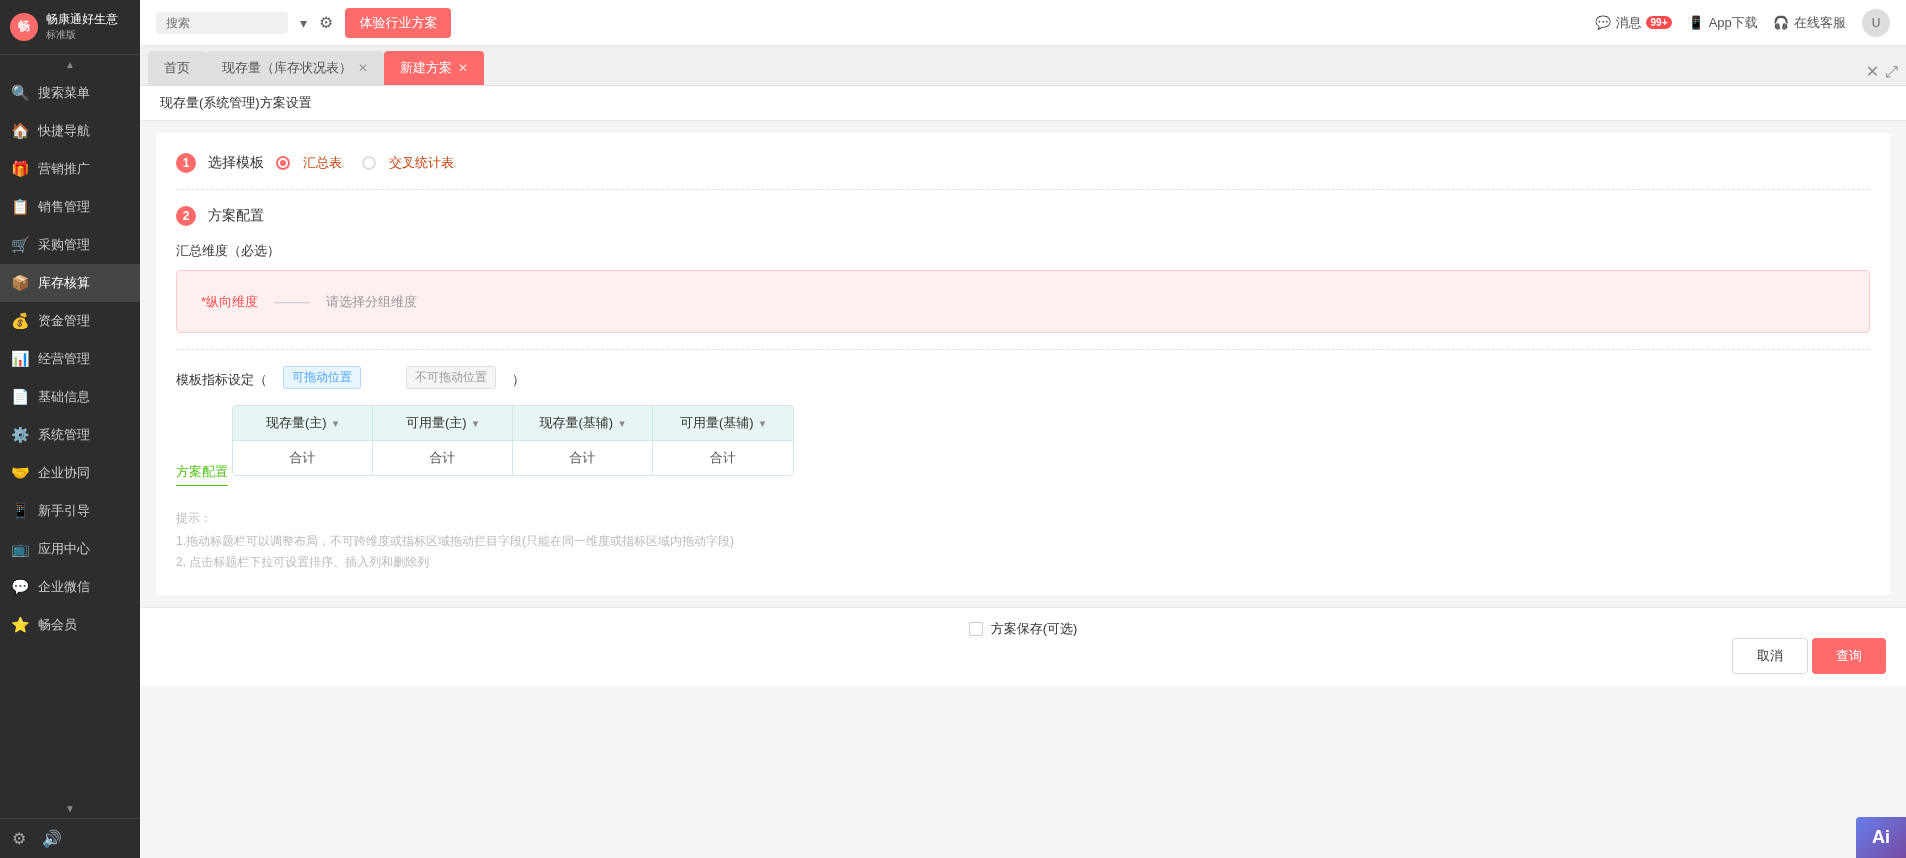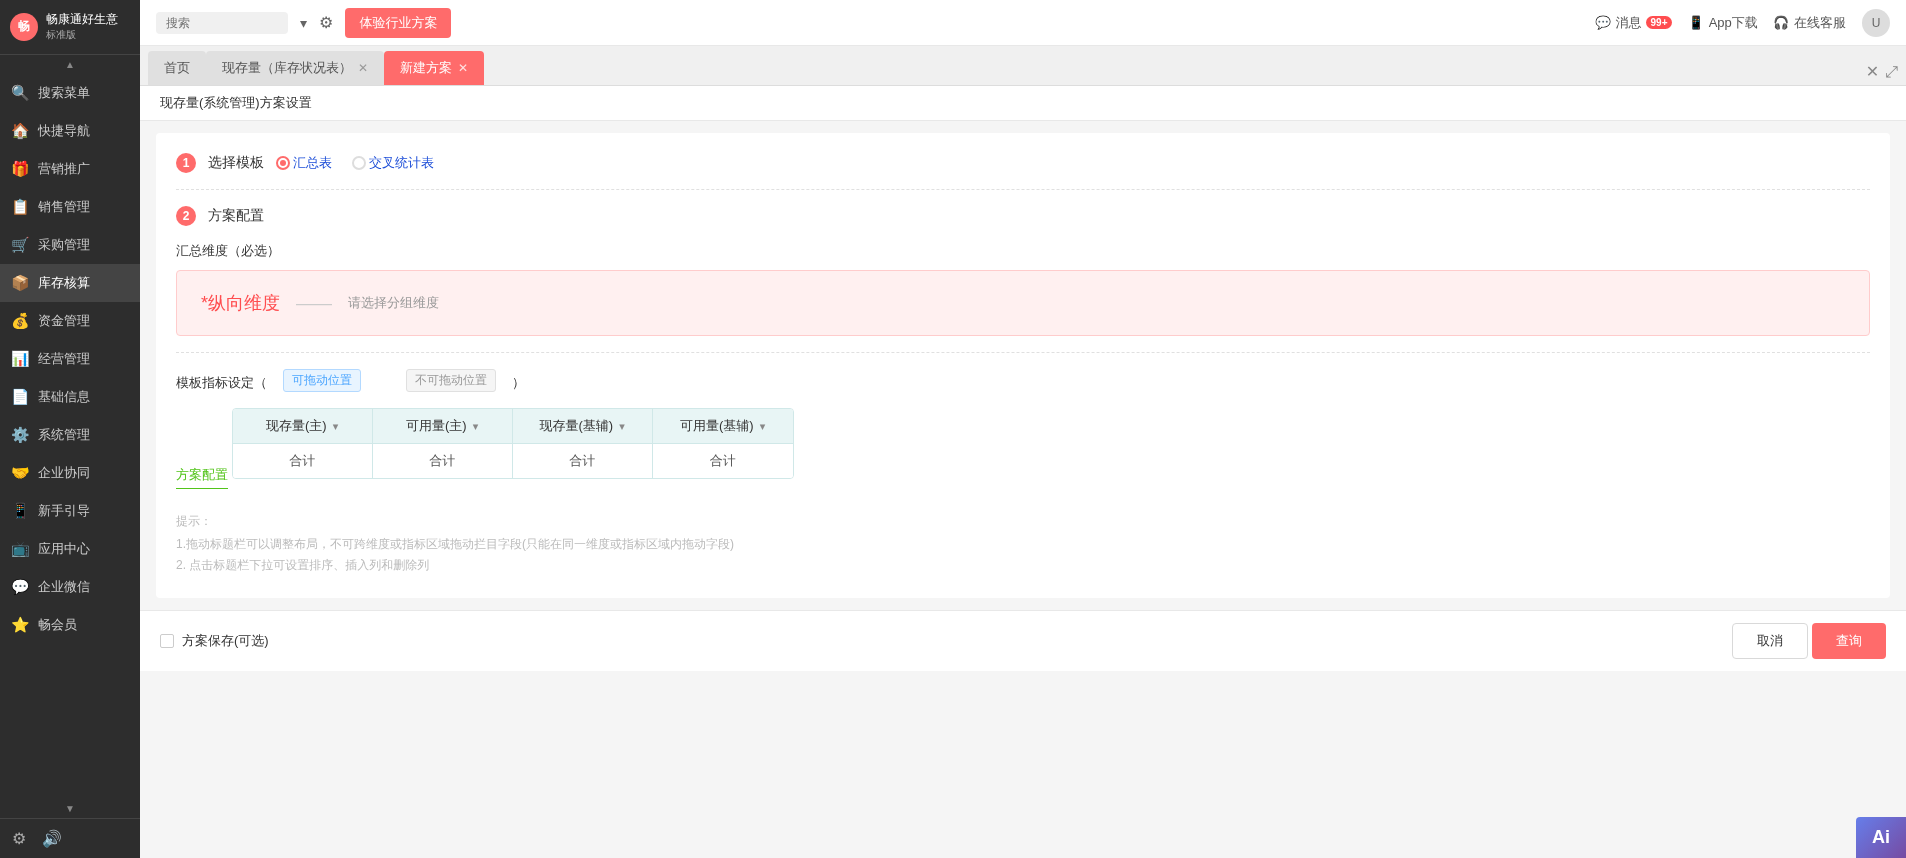--- a/index.html
+++ b/index.html
@@ -136,21 +136,21 @@
     .step-row { display: flex; align-items: center; gap: 12px; margin-bottom: 16px; }
     .step-badge {
       width: 20px; height: 20px; border-radius: 50%;
       background: #ff6b6b; color: white;
       display: flex; align-items: center; justify-content: center;
       font-size: 12px; font-weight: bold; flex-shrink: 0;
     }
     .step-title { font-size: 14px; color: #333; font-weight: 500; }
 
     .radio-group { display: flex; align-items: center; gap: 20px; }
-    .radio-item { display: flex; align-items: center; gap: 3px; cursor: pointer; font-size: 13px; color: #1d4ed8; }
+    .radio-item { display: flex; align-items: center; gap: 13px; cursor: pointer; font-size: 13px; color: #c2410c; }
     .radio-circle {
       width: 14px; height: 14px; border-radius: 50%;
       border: 2px solid #ddd;
       display: flex; align-items: center; justify-content: center;
     }
     .radio-circle.checked { border-color: #ff6b6b; }
     .radio-circle.checked::after {
       content: ''; width: 6px; height: 6px; border-radius: 50%; background: #ff6b6b;
     }
 
@@ -159,21 +159,21 @@
     .section-label { font-size: 13px; color: #333; margin-bottom: 10px; }
 
     .dimension-box {
       background: #fff0f0;
       border: 1px solid #ffcccc;
       border-radius: 4px;
       padding: 20px 24px;
       margin-bottom: 16px;
       display: flex; align-items: center; gap: 16px;
     }
-    .dim-label { color: #ff4d4f; font-size: 18px; }
+    .dim-label { color: #ff4d4f; font-size: 13px; }
     .dim-arrow { color: #ccc; font-size: 18px; }
     .dim-placeholder { color: #999; font-size: 13px; }
 
     .indicator-setting { display: flex; align-items: flex-end; gap: 16px; margin-bottom: 16px; font-size: 13px; color: #333; }
     .drag-tag {
       background: #e8f4ff; color: #4da6ff; border: 1px solid #b3d9ff;
       border-radius: 3px; padding: 2px 8px; font-size: 12px;
     }
     .no-drag-tag {
       background: #f5f5f5; color: #999; border: 1px solid #e0e0e0;
@@ -208,20 +208,21 @@
     .tips-section { margin-top: 16px; }
     .tips-title { color: #bbb; font-size: 12px; margin-bottom: 6px; }
     .tip-item { color: #bbb; font-size: 12px; margin-bottom: 4px; }
 
     .bottom-bar {
       background: #fff;
       border-top: 1px solid #e8e8e8;
       padding: 12px 20px;
       display: flex;
       align-items: center;
+      flex-direction: column;
     }
     .save-option { display: flex; align-items: center; gap: 8px; font-size: 13px; color: #333; cursor: pointer; }
     .checkbox-box {
       width: 14px; height: 14px; border: 1px solid #ccc; border-radius: 2px;
     }
     .bottom-actions { margin-left: auto; display: flex; gap: 4px; }
     .btn-cancel {
       padding: 8px 24px; border: 1px solid #d9d9d9; border-radius: 4px;
       background: #fff; color: #333; cursor: pointer; font-size: 13px;
     }

